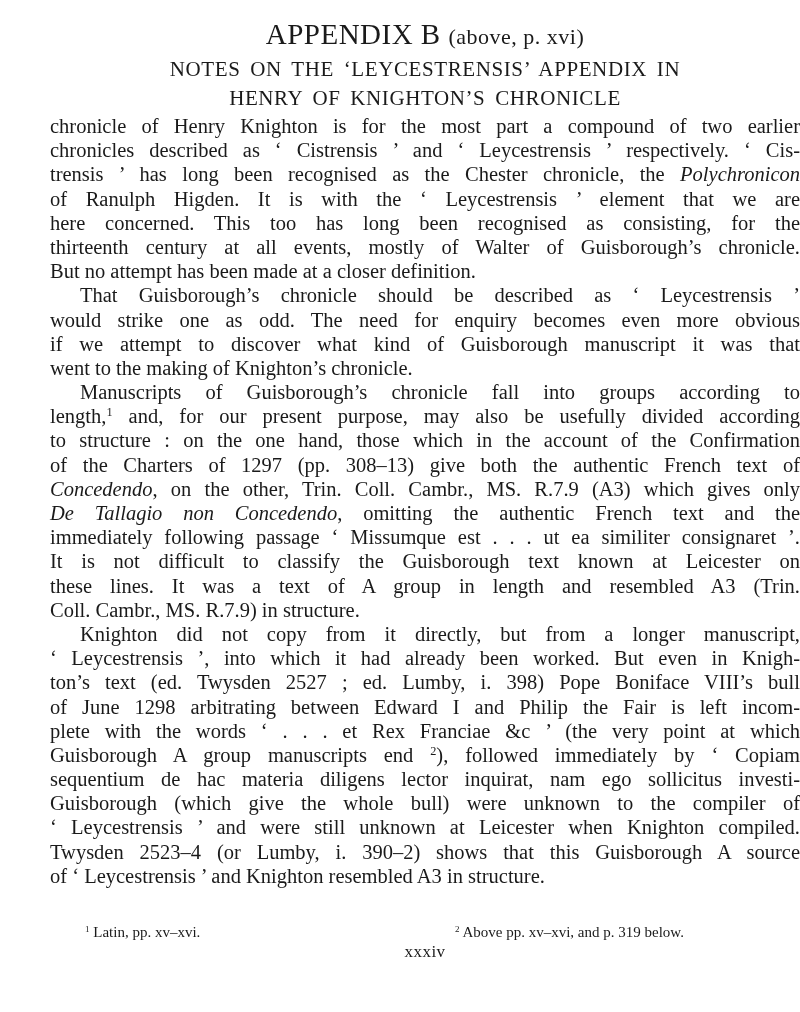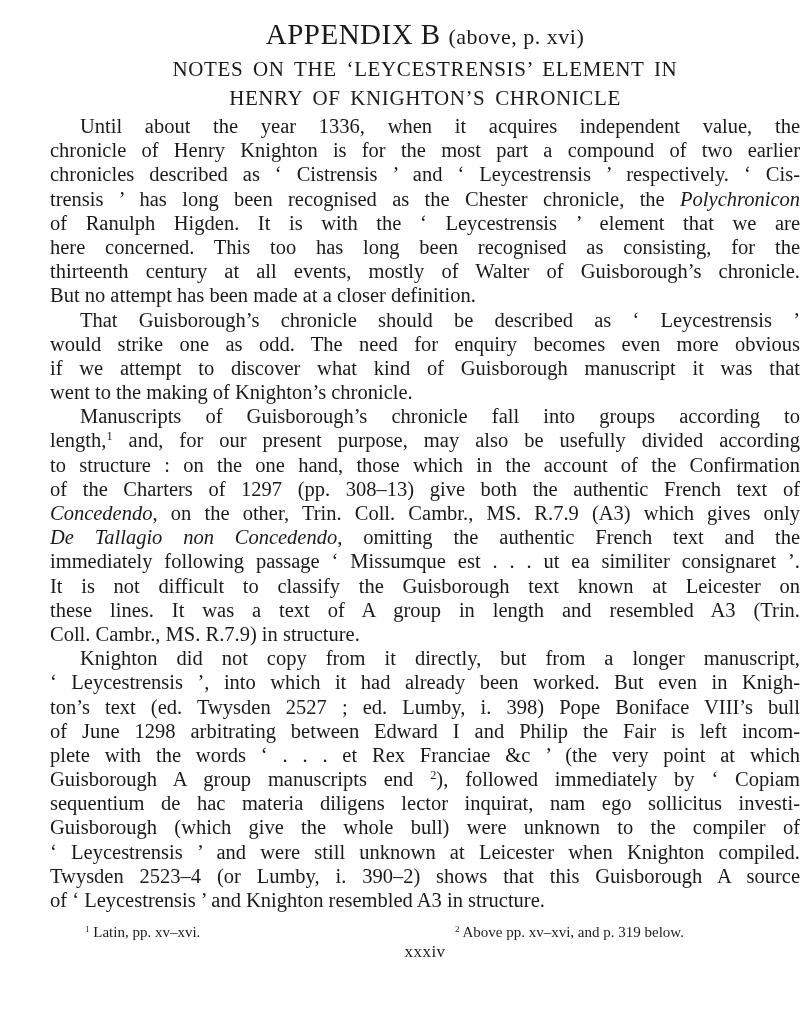--- a/index.html
+++ b/index.html
@@ -116,27 +116,26 @@
 <body>
 
 <div class="page">
 
   <div class="appendix-title">
     <span>APPENDIX B</span>
     <span class="ref">(above, p. xvi)</span>
   </div>
 
   <div class="subtitle">
-    <div>NOTES ON THE ‘LEYCESTRENSIS’ ELEMENT IN</div>
+    <div>NOTES ON THE ‘LEYCESTRENSIS’ APPENDIX IN</div>
     <div>HENRY OF KNIGHTON’S CHRONICLE</div>
   </div>
 
   <div class="body-text" id="body-text">
       <div>
-        <div class="line indent"><span class="inner">Until about the year 1336, when it acquires independent value, the</span></div>
         <div class="line"><span class="inner">chronicle of Henry Knighton is for the most part a compound of two earlier</span></div>
         <div class="line"><span class="inner">chronicles described as ‘ Cistrensis ’ and ‘ Leycestrensis ’ respectively.  ‘ Cis-</span></div>
         <div class="line"><span class="inner">trensis ’ has long been recognised as the Chester chronicle, the <em>Polychronicon</em></span></div>
         <div class="line"><span class="inner">of Ranulph Higden.  It is with the ‘ Leycestrensis ’ element that we are</span></div>
         <div class="line"><span class="inner">here concerned.  This too has long been recognised as consisting, for the</span></div>
         <div class="line"><span class="inner">thirteenth century at all events, mostly of Walter of Guisborough’s chronicle.</span></div>
         <div class="line last"><span class="inner">But no attempt has been made at a closer definition.</span></div>
       </div>
       <div>
         <div class="line indent"><span class="inner">That Guisborough’s chronicle should be described as ‘ Leycestrensis ’</span></div>

